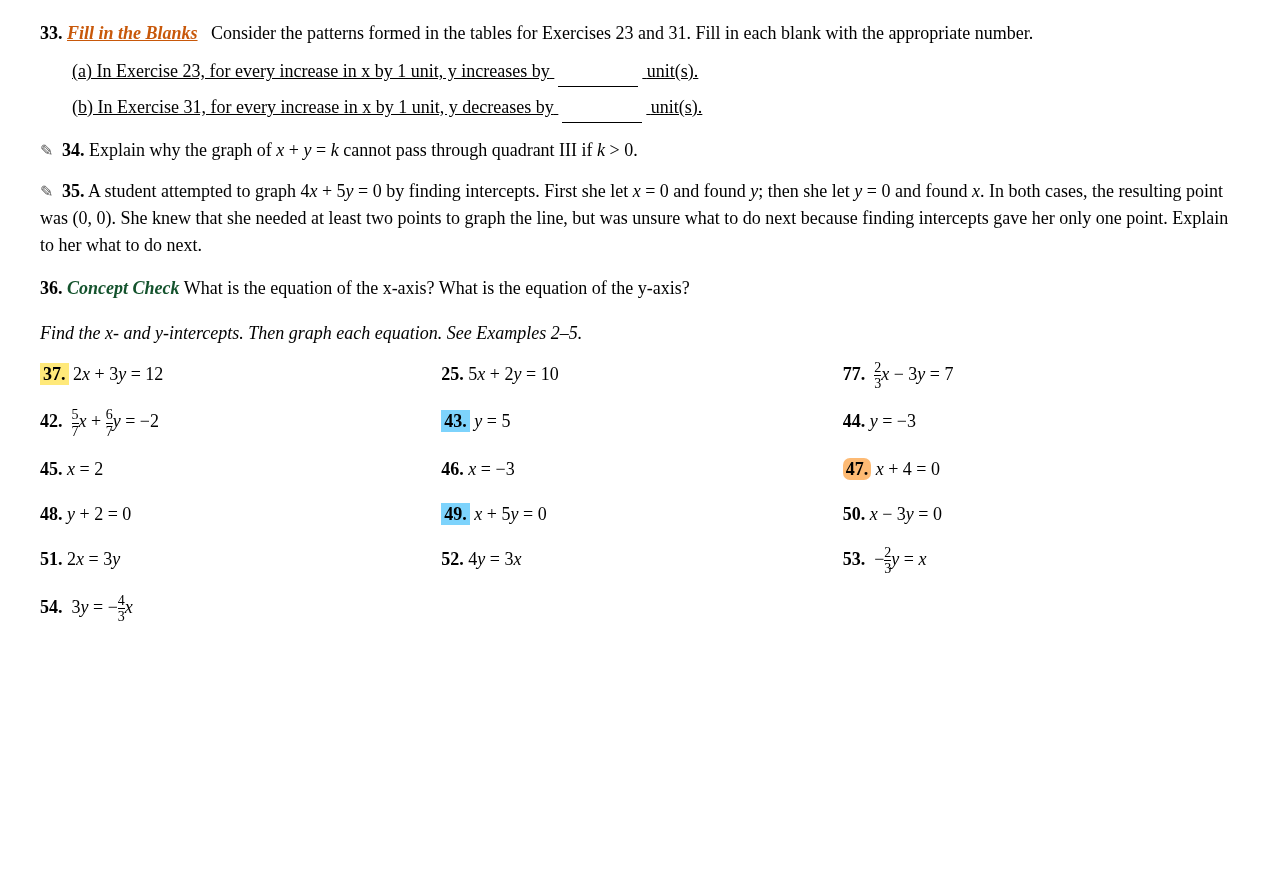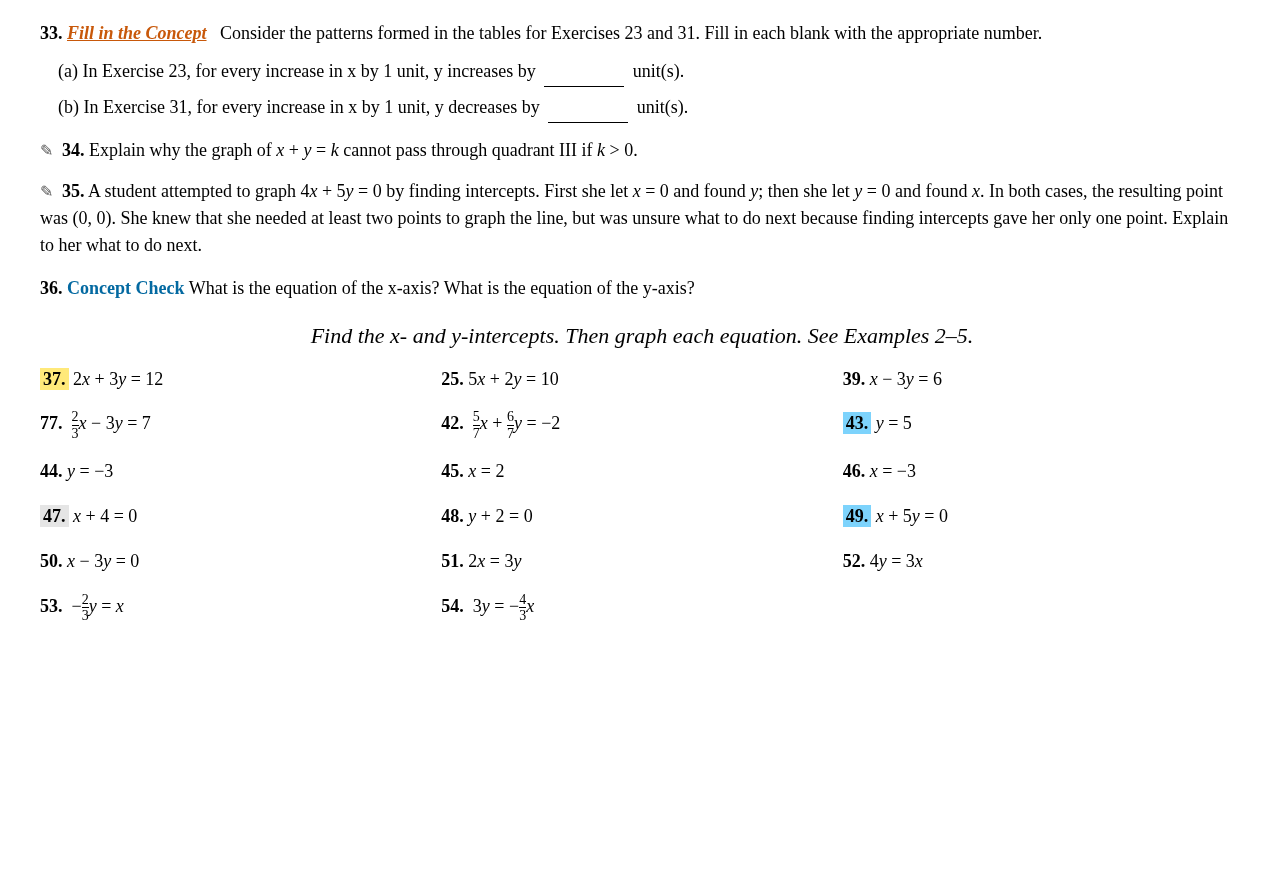--- a/index.html
+++ b/index.html
@@ -17,49 +17,50 @@
       min-height: 876px;
     }
     .problem {
       margin-bottom: 14px;
       line-height: 1.5;
     }
     .problem-number {
       font-weight: bold;
     }
     .italic-link {
-      color: #0369a1;
+      color: #14532d;
+      font-style: italic;
       font-weight: bold;
     }
     .pencil-icon {
       display: inline-block;
       color: #555;
       margin-right: 4px;
       font-size: 16px;
     }
     .section-instruction {
       font-style: italic;
       margin-bottom: 12px;
       margin-top: 21px;
-      font-size: 22px;
-      text-align: center;
+      font-size: 18px;
     }
     .exercises-grid {
       display: grid;
       grid-template-columns: 1fr 1fr 1fr;
       gap: 8px 0;
       margin-top: 10px;
     }
     .exercise-item {
       padding: 4px 0;
       line-height: 1.6;
     }
     .problem-33 .sub-items {
-      margin-left: 18px;
+      margin-left: 32px;
       margin-top: 4px;
+      text-decoration: underline;
     }
     .problem-33 .sub-item {
       margin-bottom: 6px;
       line-height: 1.6;
     }
     .top-line {
       font-size: 18px;
       margin-bottom: 10px;
       line-height: 1.5;
     }
@@ -87,21 +88,21 @@
     .problem-36-line {
       margin: 16px 0;
     }
   </style>
 </head>
 <body>
 
 <div class="problem problem-33">
   <div class="top-line">
     <span class="problem-number">33.</span>
-    <span style="color:#c8580a; font-style:italic; font-weight:bold; text-decoration:underline;">Fill in the Concept</span>
+    <span style="color:#c8580a; font-style:italic; font-weight:bold; text-decoration:underline;">Fill in the Blanks</span>
     &nbsp;&nbsp;Consider the patterns formed in the tables for Exercises 23 and 31. Fill in each blank with the appropriate number.
   </div>
   <div class="sub-items">
     <div class="sub-item">
       <span>(a)  In Exercise 23, for every increase in x by 1 unit, y increases by</span>
       <span class="underline-blank">&nbsp;</span>
       <span>unit(s).</span>
     </div>
     <div class="sub-item">
       <span>(b)  In Exercise 31, for every increase in x by 1 unit, y decreases by</span>
@@ -136,24 +137,20 @@
 <div class="exercises-grid">
 
   <div class="exercise-item">
     <span style="background-color:#ffe97a; padding:1px 3px;"><b>37.</b></span>
     <span> 2<i>x</i> + 3<i>y</i> = 12</span>
   </div>
   <div class="exercise-item">
     <span><b>25.</b></span>
     <span> 5<i>x</i> + 2<i>y</i> = 10</span>
   </div>
-  <div class="exercise-item">
-    <span><b>39.</b></span>
-    <span> <i>x</i> − 3<i>y</i> = 6</span>
-  </div>
 
   <div class="exercise-item">
     <span><b>77.</b></span>
     <span>&nbsp;<span class="frac"><span class="num">2</span><span class="den">3</span></span><i>x</i> − 3<i>y</i> = 7</span>
   </div>
   <div class="exercise-item">
     <span><b>42.</b></span>
     <span>&nbsp;<span class="frac"><span class="num">5</span><span class="den">7</span></span><i>x</i> + <span class="frac"><span class="num">6</span><span class="den">7</span></span><i>y</i> = −2</span>
   </div>
 
@@ -168,21 +165,21 @@
   <div class="exercise-item">
     <span><b>45.</b></span>
     <span> <i>x</i> = 2</span>
   </div>
 
   <div class="exercise-item">
     <span><b>46.</b></span>
     <span> <i>x</i> = −3</span>
   </div>
   <div class="exercise-item">
-    <span style="background-color:#e5e5e5; padding:1px 3px;"><b>47.</b></span>
+    <span style="background-color:#fdba74; padding:1px 3px;border-radius:7px;"><b>47.</b></span>
     <span> <i>x</i> + 4 = 0</span>
   </div>
   <div class="exercise-item">
     <span><b>48.</b></span>
     <span> <i>y</i> + 2 = 0</span>
   </div>
 
   <div class="exercise-item">
     <span style="background-color:#7dd3fc; padding:1px 3px;"><b>49.</b></span>
     <span> <i>x</i> + 5<i>y</i> = 0</span>

